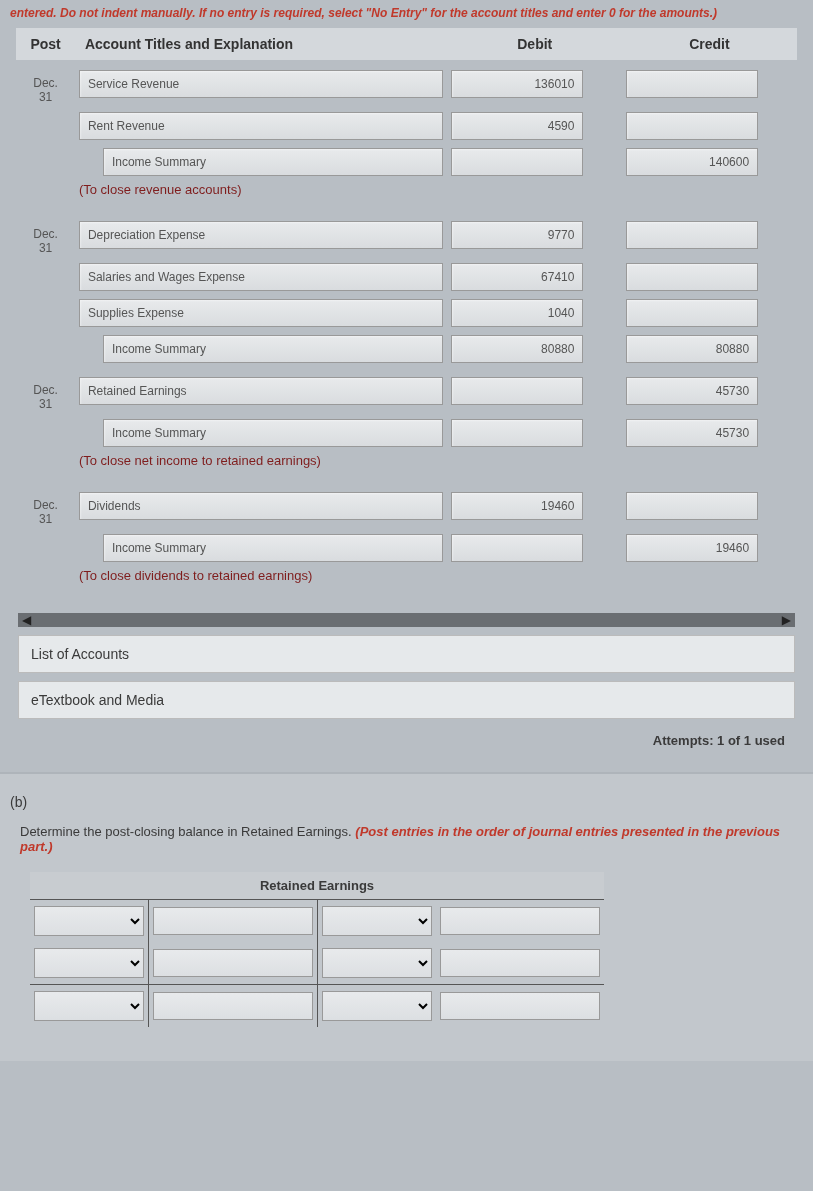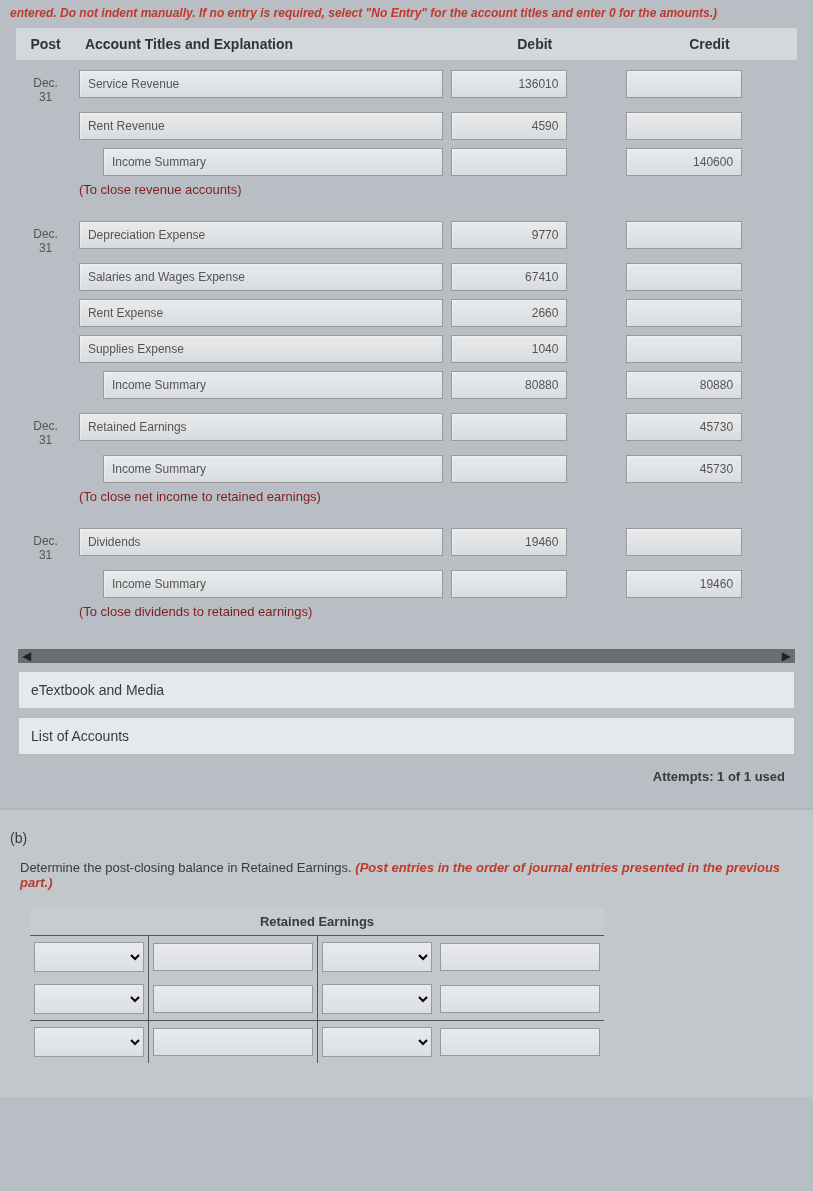--- a/index.html
+++ b/index.html
@@ -40,21 +40,21 @@
   .account-input, .amount-input {
     border: 1px solid #999;
     background: linear-gradient(#e8eaec,#d9dcdf);
     padding: 6px 8px;
     font-size: 12px;
     color: #555;
     width: 100%;
     box-shadow: inset 1px 1px 2px rgba(255,255,255,0.4);
   }
   .account-indent { margin-left: 24px; width: calc(100% - 24px); }
-  .amount-input { text-align: right; width: 116px; }
+  .amount-input { text-align: right; width: 132px; }
   .explain-row td { padding: 2px 4px 14px 4px; font-size: 13px; color: #7f1d1d; }
   .scroll-bar {
     background: #6a6e72;
     height: 14px;
     margin: 0 18px;
     position: relative;
     display:flex;
     align-items:center;
     justify-content:space-between;
     padding:0 4px;
@@ -155,26 +155,20 @@
         <td><input class="amount-input" style=""></td>
       </tr>
       <tr class="journal-row">
         <td class="date-cell"></td>
         <td><input class="account-input" value="Salaries and Wages Expense" style=""></td>
         <td><input class="amount-input" value="67410" style=""></td>
         <td><input class="amount-input" style=""></td>
       </tr>
       <tr class="journal-row">
         <td class="date-cell"></td>
-        <td><input class="account-input" value="Rent Expense" style=""></td>
-        <td><input class="amount-input" value="2660" style=""></td>
-        <td><input class="amount-input" style=""></td>
-      </tr>
-      <tr class="journal-row">
-        <td class="date-cell"></td>
         <td><input class="account-input" value="Supplies Expense" style=""></td>
         <td><input class="amount-input" value="1040" style=""></td>
         <td><input class="amount-input" style=""></td>
       </tr>
       <tr class="journal-row">
         <td class="date-cell"></td>
         <td><input class="account-input account-indent" value="Income Summary" style=""></td>
         <td><input class="amount-input" value="80880" style=""></td>
         <td><input class="amount-input" value="80880" style=""></td>
       </tr>
@@ -218,22 +212,22 @@
       </tr>
     </tbody>
 </table>
 
 <div class="scroll-bar">
   <span class="arrow">◀</span>
   <span class="arrow">▶</span>
 </div>
 
 <div style="position:relative;">
+  <div class="panel">List of Accounts</div>
   <div class="panel">eTextbook and Media</div>
-  <div class="panel">List of Accounts</div>
 
 </div>
 
 <div class="attempts">Attempts: 1 of 1 used</div>
 
 <div class="part-b">
   <div class="part-label">(b)</div>
   <div class="part-b-instr">
     <span>Determine the post-closing balance in Retained Earnings. </span><span class="red">(Post entries in the order of journal entries presented in the previous part.)</span>
   </div>

